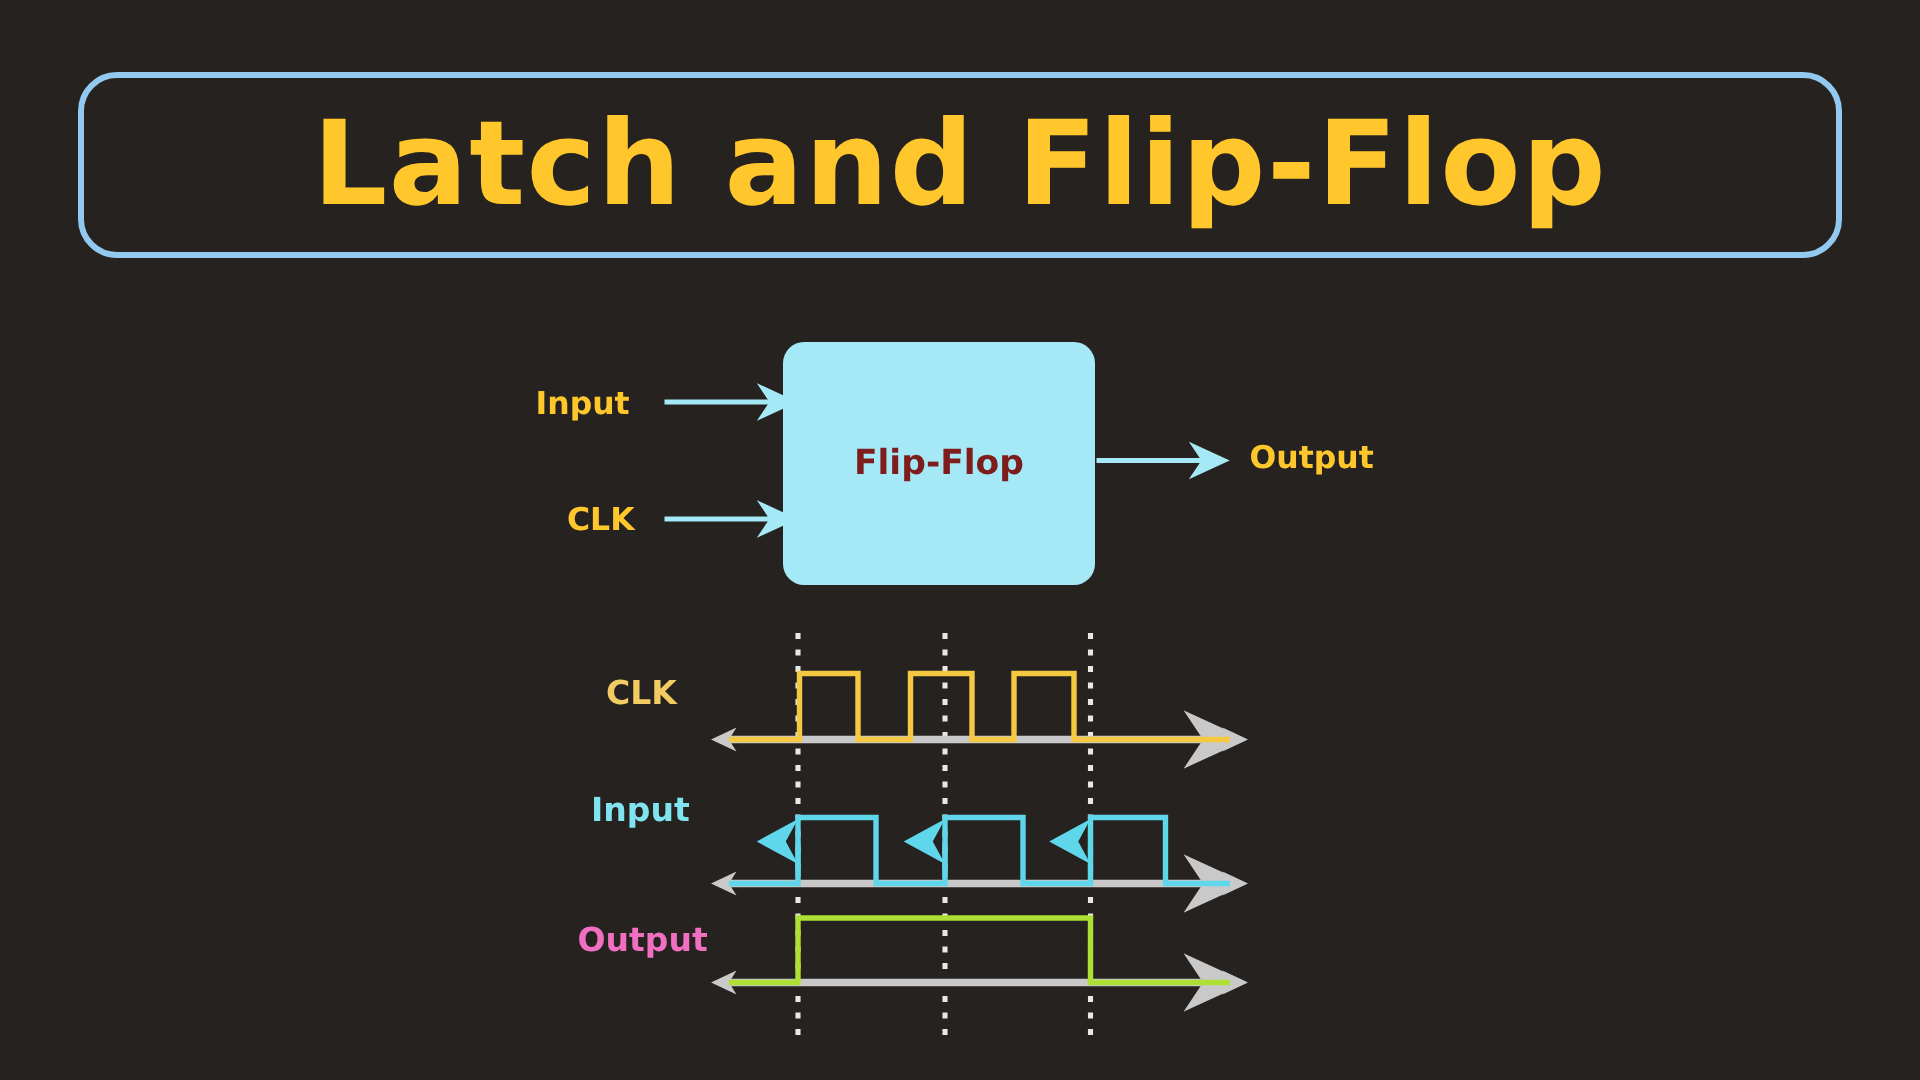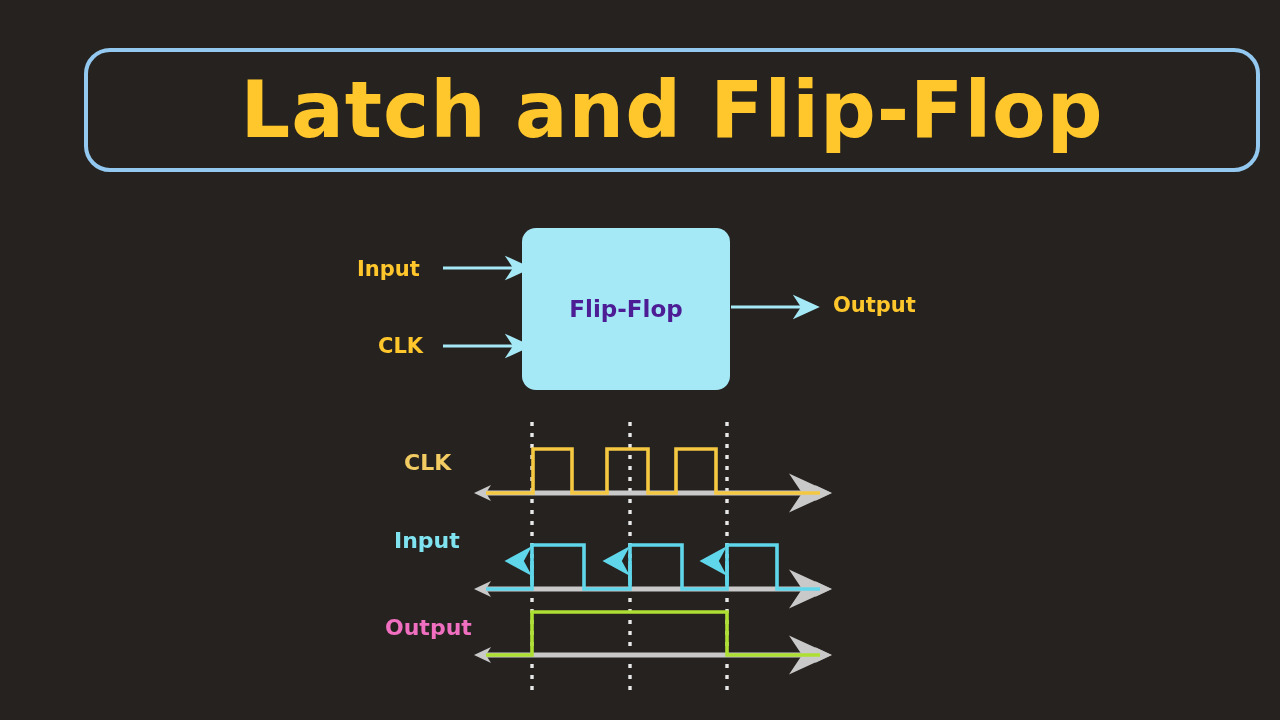--- a/index.html
+++ b/index.html
@@ -12,40 +12,40 @@
   }
   #stage{position:absolute;left:0;top:0;width:1280px;height:720px;}
   svg.layer{position:absolute;left:0;top:0;width:1280px;height:720px;overflow:visible;}
 
   
   #title-box{
     position:absolute;left:52px;top:48px;width:1176px;height:124px;
     box-sizing:border-box;
     border:4px solid #93c9f0;
     border-radius:26px;
-    display:flex;align-items:center;justify-content:center;margin-left:32px;
+    display:flex;align-items:center;justify-content:center;
   }
   #title-text{
     color:#ffc72c;
     font-size:78px;
     font-weight:bold;
     letter-spacing:1px;
     font-family:"DejaVu Sans", sans-serif;
     line-height:1;
     white-space:nowrap;
   }
 
   
   #ff-box{
     position:absolute;left:522px;top:228px;width:208px;height:162px;
     background:#a5e9f7;border-radius:14px;
     display:flex;align-items:center;justify-content:center;
   }
   #ff-box-label{
-    color:#4c1d95;font-size:23px;font-weight:bold;
+    color:#7f1d1d;font-size:23px;font-weight:bold;
     font-family:"DejaVu Sans", sans-serif;
     text-align:center;
   }
   .blk-label{
     position:absolute;color:#ffc72c;font-size:21px;font-weight:bold;
     font-family:"DejaVu Sans", sans-serif;white-space:nowrap;
   }
   #blk-input-label{left:357px;top:257px;}
   #blk-clk-label{left:378px;top:334px;}
   #blk-output-label{left:833px;top:293px;}

